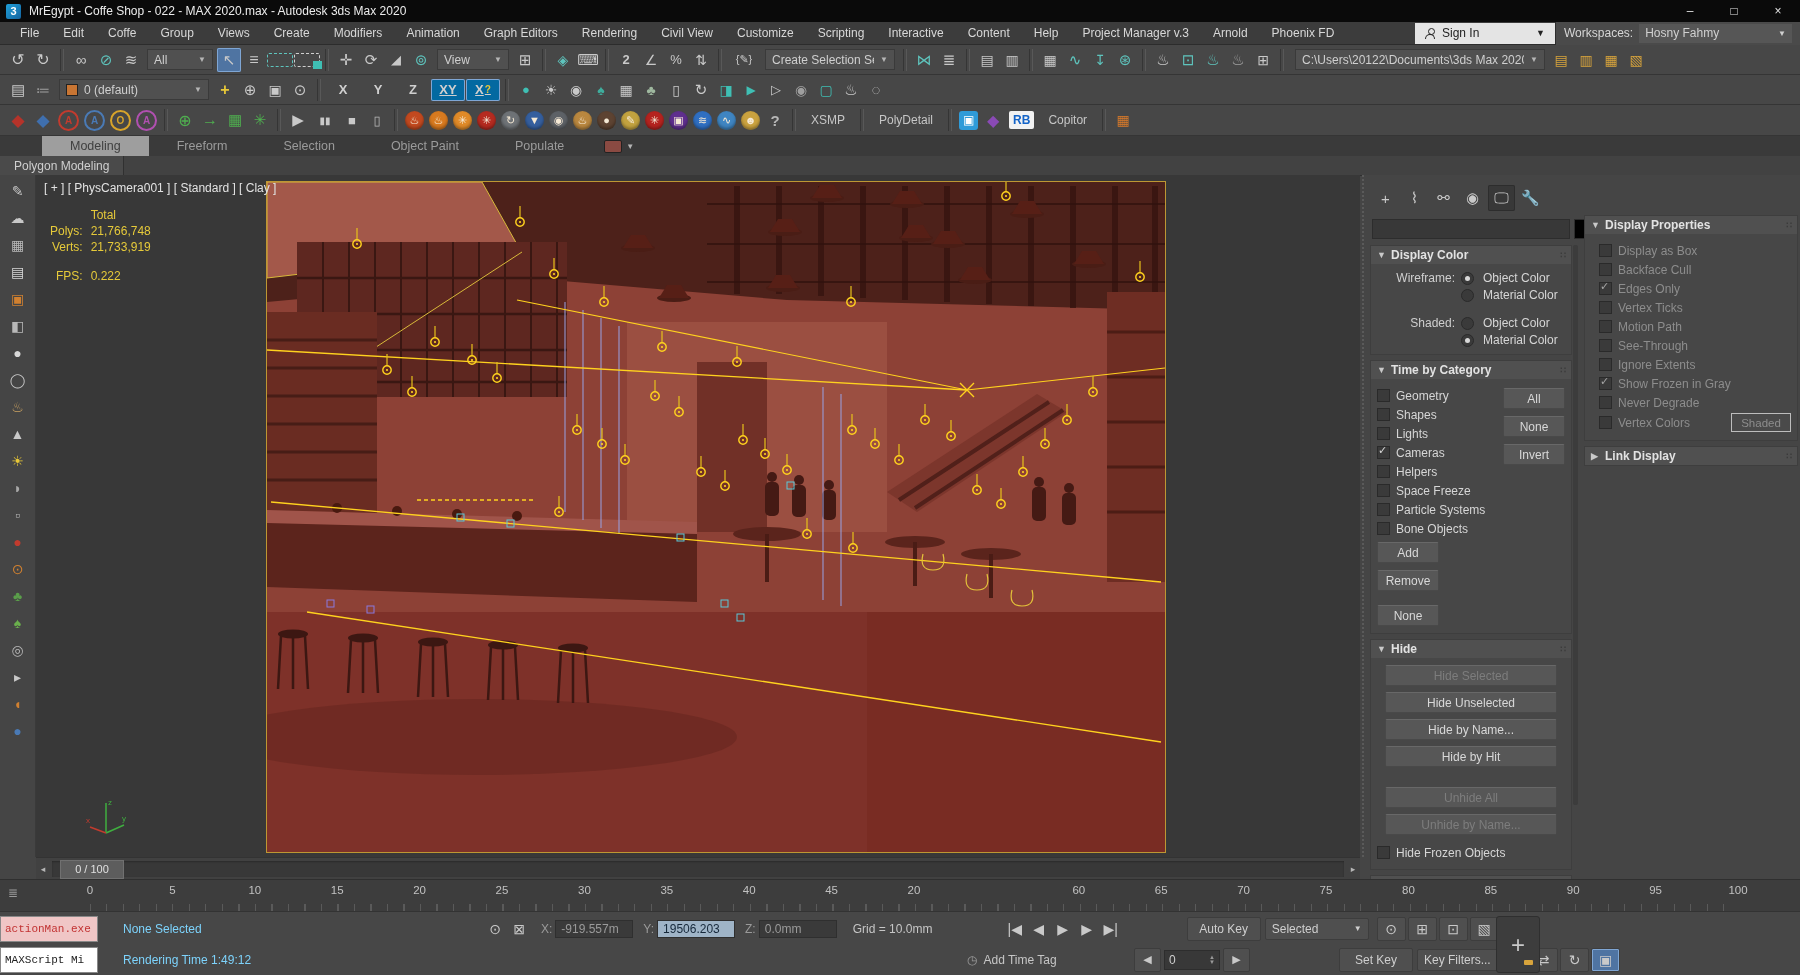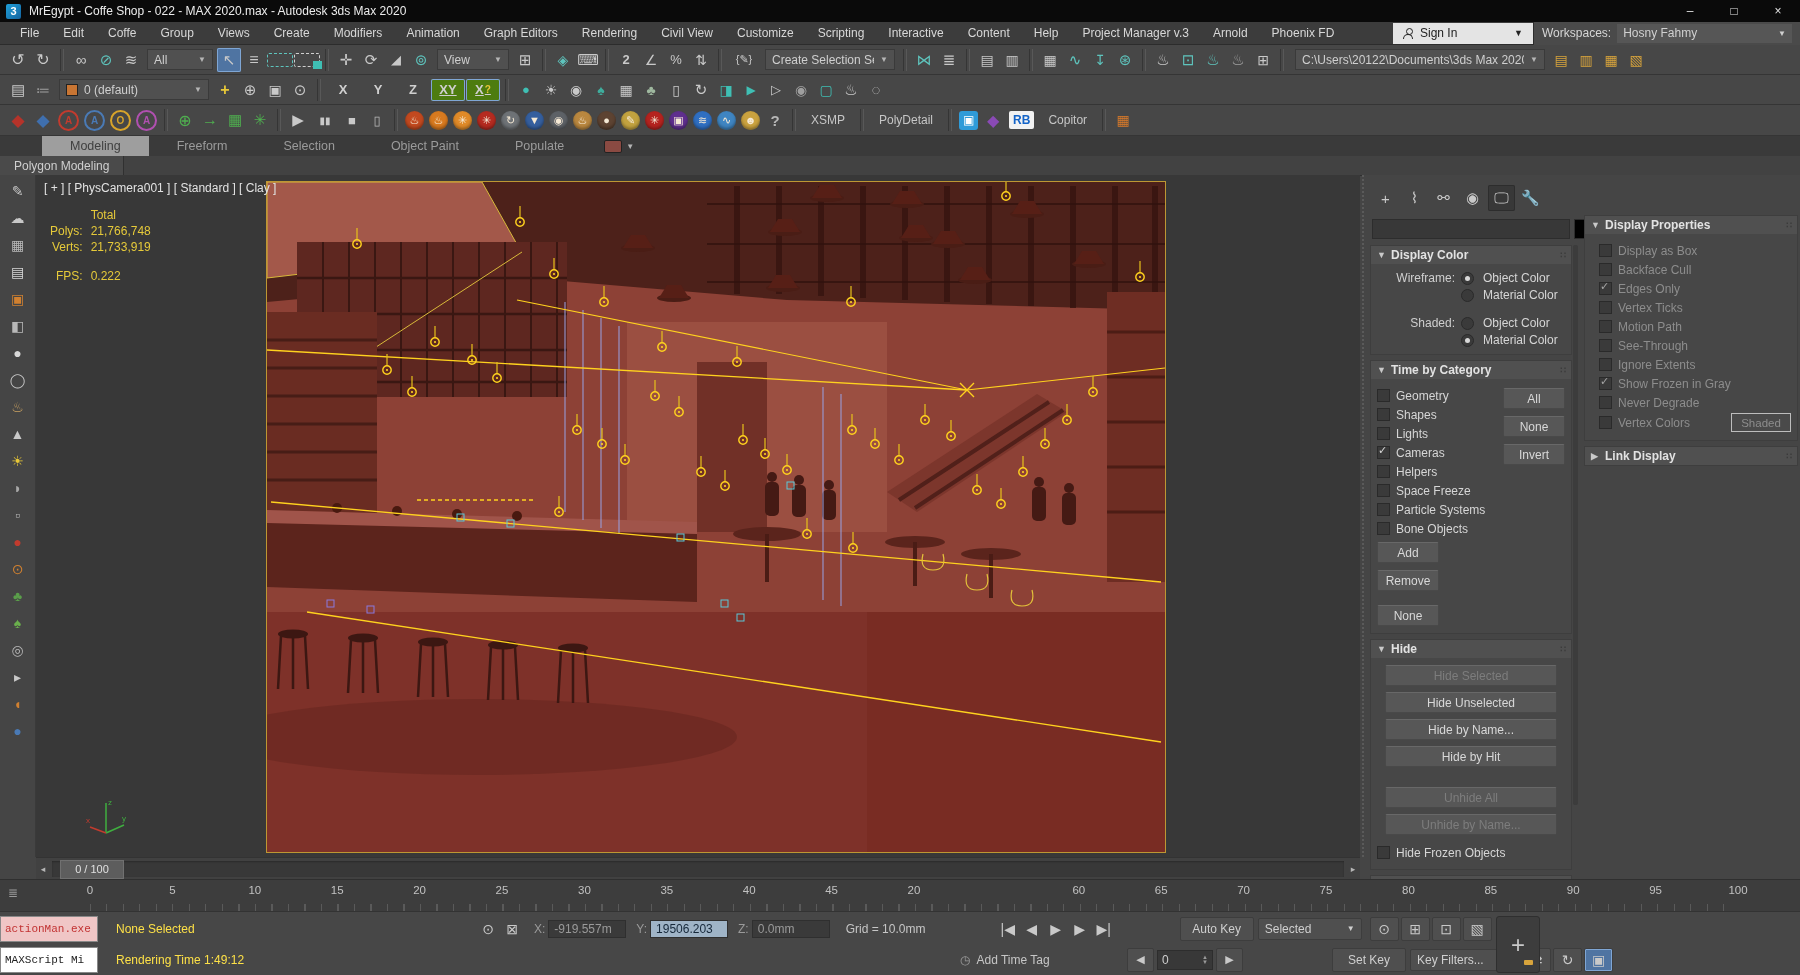--- a/index.html
+++ b/index.html
@@ -10,41 +10,41 @@
   .wbtns{margin-left:auto;display:flex;}
   .wbtn{width:44px;height:22px;display:flex;align-items:center;justify-content:center;color:#e0e0e0;font-size:12px;}
   
   .menubar{position:absolute;left:0;top:22px;width:100%;height:23px;background:#3c3c3c;border-bottom:1px solid #2c2c2c;display:flex;align-items:center;box-sizing:border-box;padding-left:8px;}
   .menu-item{padding:0 12px;height:100%;display:flex;align-items:center;color:#d8d8d8;}
   .signin{margin-left:auto;height:21px;background:#e4e4e4;color:#222;display:flex;align-items:center;gap:7px;padding:0 10px;width:140px;box-sizing:border-box;}
   .person{width:10px;height:10px;position:relative;}
   .person::before{content:"";position:absolute;left:2.5px;top:0;width:5px;height:5px;border:1px solid #222;border-radius:50%;}
   .person::after{content:"";position:absolute;left:0;top:6px;width:8px;height:4px;border:1px solid #222;border-bottom:none;border-radius:5px 5px 0 0;}
   .signin .arr{margin-left:auto;font-size:9px;}
-  .workspaces{height:23px;background:#4a4a4a;display:flex;align-items:center;gap:6px;padding:0 8px;width:267px;box-sizing:border-box;border-left:1px solid #2c2c2c;}
+  .workspaces{height:23px;background:#4a4a4a;display:flex;align-items:center;gap:6px;padding:0 8px;width:245px;box-sizing:border-box;border-left:1px solid #2c2c2c;}
   .wsdd{flex:1;height:19px;background:#565656;display:flex;align-items:center;justify-content:space-between;padding:0 6px;color:#d0d0d0;}
   
   .tb{position:absolute;left:0;width:100%;background:#474747;border-bottom:1px solid #353535;display:flex;align-items:center;padding:0 6px;box-sizing:border-box;gap:1px;}
   .tb1{top:45px;height:30px;}
   .tb2{top:75px;height:30px;}
   .tb3{top:105px;height:31px;}
   .ticon{min-width:24px;height:24px;display:inline-flex;align-items:center;justify-content:center;color:#c9c9c9;font-size:14px;border-radius:2px;flex:none;}
   .ticon.act{background:#4f74a2;box-shadow:inset 0 0 0 1px #7fa6d4;}
   .ticon.bold{font-weight:bold;}
   .ticon.ring{width:17px;min-width:17px;height:17px;border:2px solid currentColor;border-radius:50%;font-size:10px;font-weight:bold;margin:0 2px;}
   .ticon.circ{width:19px;min-width:19px;height:19px;border-radius:50%;color:#f5e9d5;font-size:11px;margin:0 2px;box-shadow:inset 0 -2px 3px rgba(0,0,0,.35);}
   .ticon.sq{width:19px;min-width:19px;height:19px;border-radius:3px;font-size:12px;margin:0 2px;}
   .sep{width:2px;height:22px;margin:0 4px;border-left:1px solid #353535;border-right:1px solid #585858;flex:none;}
   .dd{height:21px;background:#505050;border:1px solid #3a3a3a;display:inline-flex;align-items:center;justify-content:space-between;padding:0 6px;color:#cfcfcf;gap:6px;flex:none;box-sizing:border-box;margin:0 3px;white-space:nowrap;overflow:hidden;}
   .dd .arr{font-size:8px;color:#b5b5b5;}
   .dashbox{width:15px;height:12px;border:1px dashed #5ec4bd;}
   .dashboxf{width:15px;height:12px;border:1px dashed #cfcfcf;position:relative;}
   .dashboxf::after{content:"";position:absolute;right:-3px;bottom:-3px;width:9px;height:8px;background:#3fbfb4;}
   .axis{height:22px;min-width:24px;padding:0 5px;display:inline-flex;align-items:center;justify-content:center;color:#cfcfcf;font-weight:bold;font-size:13px;border-radius:2px;flex:none;}
-  .axis.on{background:#4d7c0f;box-shadow:inset 0 0 0 1px #7fa6d4;text-decoration:underline;}
+  .axis.on{background:#0369a1;box-shadow:inset 0 0 0 1px #7fa6d4;text-decoration:underline;}
   .axis .q{color:#e8c838;font-size:10px;margin-left:1px;}
   .tbtn{height:22px;padding:0 10px;display:inline-flex;align-items:center;color:#c6c6c6;flex:none;}
   .rbbadge{height:18px;padding:0 4px;background:#f2f2f2;color:#1464c8;font-weight:bold;font-size:12px;display:inline-flex;align-items:center;border-radius:2px;margin:0 3px;flex:none;}
   .chip{width:10px;height:10px;background:#c87533;border:1px solid #222;flex:none;}
   
   .ribbontabs{position:absolute;left:0;top:136px;width:100%;height:20px;background:#3a3a3a;display:flex;align-items:stretch;padding-left:42px;box-sizing:border-box;}
   .rtab{padding:0 28px;display:flex;align-items:center;color:#9b9b9b;font-size:12.5px;}
   .rtab.active{background:#9e9e9e;color:#404040;}
   .rcfg{display:flex;align-items:center;gap:4px;padding:0 12px;}
   .rcfgic{width:16px;height:11px;background:#8a4a42;border-radius:2px;border:1px solid #222;}
@@ -112,21 +112,21 @@
   .rticks{position:absolute;left:90px;right:62px;top:4px;height:20px;}
   .rticks span{position:absolute;transform:translateX(-50%);color:#c2c2c2;font-size:11.5px;}
   .rmini{position:absolute;left:8px;top:6px;color:#9a9a9a;font-size:12px;}
   
   .statusbar{position:absolute;left:0;top:911px;width:100%;height:64px;background:#474747;border-top:1px solid #333;}
   .srow{position:absolute;left:0;width:100%;height:31px;display:flex;align-items:center;}
   .srow1{top:1px;}
   .srow2{top:32px;}
   .listener1{width:98px;height:26px;background:#f0c6c6;color:#c23232;font-family:"Liberation Mono",monospace;font-size:11px;display:flex;align-items:center;padding:0 4px;box-sizing:border-box;border:1px solid #888;white-space:nowrap;overflow:hidden;}
   .listener2{width:98px;height:26px;background:#fff;color:#222;font-family:"Liberation Mono",monospace;font-size:11px;display:flex;align-items:center;padding:0 4px;box-sizing:border-box;border:1px solid #888;white-space:nowrap;overflow:hidden;}
-  .sstat{margin-left:18px;color:#fde047;width:360px;}
+  .sstat{margin-left:25px;color:#7dd3fc;width:360px;}
   .coordlab{color:#9a9a9a;margin:0 3px 0 10px;}
   .coordf{width:78px;height:18px;background:#3a3a3a;border:1px solid #2f2f2f;color:#9a9a9a;display:flex;align-items:center;padding:0 5px;box-sizing:border-box;white-space:nowrap;overflow:hidden;}
   .coordf.sel{background:#9fb4c7;color:#16283a;}
   .gridlab{margin-left:16px;color:#c6c6c6;width:110px;}
   .timetag{margin-left:16px;color:#c6c6c6;width:110px;display:flex;align-items:center;gap:6px;}
   .pbtn{width:25px;height:22px;display:flex;align-items:center;justify-content:center;color:#c9c9c9;font-size:11px;background:#4f4f4f;border:1px solid #3d3d3d;border-radius:2px;margin:0 1px;flex:none;}
   .bigkey{position:absolute;left:1496px;top:4px;width:42px;height:55px;background:#3d3d3d;border:1px solid #2f2f2f;border-radius:3px;display:flex;align-items:center;justify-content:center;color:#c9c9c9;font-size:24px;}
   .bigkey::after{content:"";position:absolute;right:6px;bottom:7px;width:9px;height:5px;background:#d8a43c;border-radius:1px;}
   .skbtn{width:72px;height:22px;background:#4f4f4f;border:1px solid #3d3d3d;color:#cfcfcf;display:flex;align-items:center;justify-content:center;border-radius:2px;margin-left:4px;flex:none;}
   .skdd{width:104px;height:22px;background:#4f4f4f;border:1px solid #3d3d3d;color:#cfcfcf;display:flex;align-items:center;justify-content:space-between;padding:0 6px;box-sizing:border-box;border-radius:2px;margin-left:4px;flex:none;}

